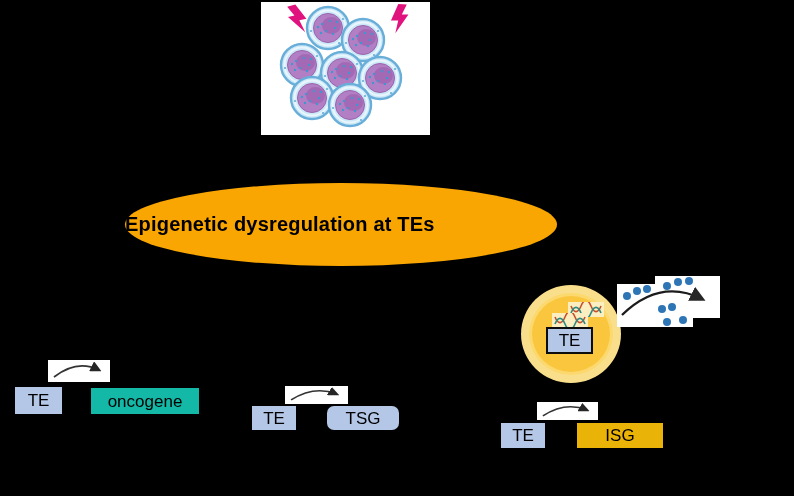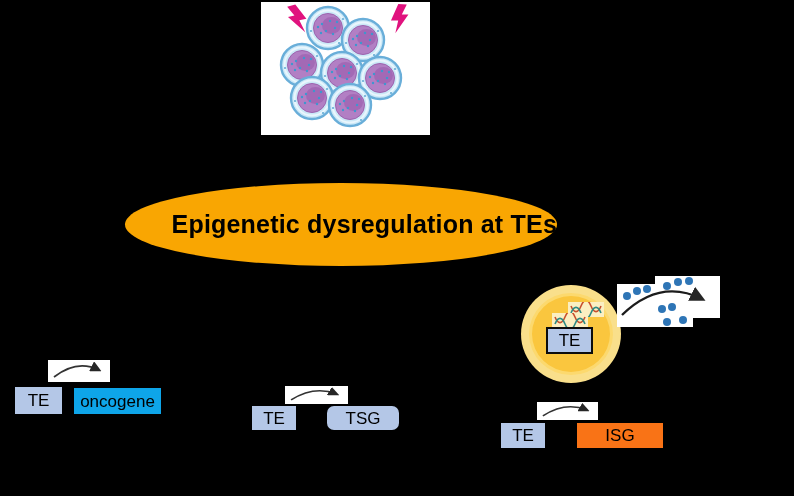--- a/index.html
+++ b/index.html
@@ -6,22 +6,22 @@
   .stage{
     position:relative;width:794px;height:496px;background:#000;overflow:hidden;
     font-family:"Liberation Sans", sans-serif;color:#000;
   }
   .abs{position:absolute;}
   
   .cell-panel{left:261px;top:2px;width:169px;height:133px;background:#ffffff;}
   
   .banner{
     left:125px;top:183px;width:432px;height:83px;border-radius:50%;
-    display:flex;align-items:center;justify-content:flex-end;
-    font-weight:bold;font-size:25px;letter-spacing:.2px;
+    display:flex;align-items:center;justify-content:flex-start;
+    font-weight:bold;font-size:20px;letter-spacing:.2px;
   }
   
   .gbox{
     display:flex;align-items:center;justify-content:center;
     font-size:17px;line-height:1;
   }
   
   .chip{background:#ffffff;}
   .chip svg{display:block;width:100%;height:100%;}
   
@@ -130,21 +130,21 @@
   </svg>
 
   <div class="abs chip" style="left:48px;top:360px;width:62px;height:22px;">
     <svg viewBox="0 0 62 22" preserveAspectRatio="none">
       <path d="M6,17 Q29,-1 51,10" fill="none" stroke="#333333" stroke-width="1.7" marker-end="url(#ah)"></path>
     </svg>
   </div>
   <div class="abs gbox" style="left:15px;top:387px;width:47px;height:27px;background:#B4C7E7;">
     <span>TE</span>
   </div>
-  <div class="abs gbox" style="left:74px;top:388px;width:87px;height:26px;background:#0ea5e9;">
+  <div class="abs gbox" style="left:91px;top:388px;width:108px;height:26px;background:#14b8a6;">
     <span>oncogene</span>
   </div>
 
   <div class="abs chip" style="left:285px;top:386px;width:63px;height:18px;">
     <svg viewBox="0 0 62 22" preserveAspectRatio="none">
       <path d="M6,17 Q29,-1 51,10" fill="none" stroke="#333333" stroke-width="1.7" marker-end="url(#ah)"></path>
     </svg>
   </div>
   <div class="abs gbox" style="left:252px;top:406px;width:44px;height:24px;background:#B4C7E7;">
     <span>TE</span>
@@ -154,17 +154,17 @@
   </div>
 
   <div class="abs chip" style="left:537px;top:402px;width:61px;height:18px;">
     <svg viewBox="0 0 62 22" preserveAspectRatio="none">
       <path d="M6,17 Q29,-1 51,10" fill="none" stroke="#333333" stroke-width="1.7" marker-end="url(#ah)"></path>
     </svg>
   </div>
   <div class="abs gbox" style="left:501px;top:423px;width:44px;height:25px;background:#B4C7E7;">
     <span>TE</span>
   </div>
-  <div class="abs gbox" style="left:577px;top:423px;width:86px;height:25px;background:#f97316;text-align:right;">
+  <div class="abs gbox" style="left:577px;top:423px;width:86px;height:25px;background:#eab308;text-align:right;">
     <span>ISG</span>
   </div>
 
 </div>
 
 </body></html>

